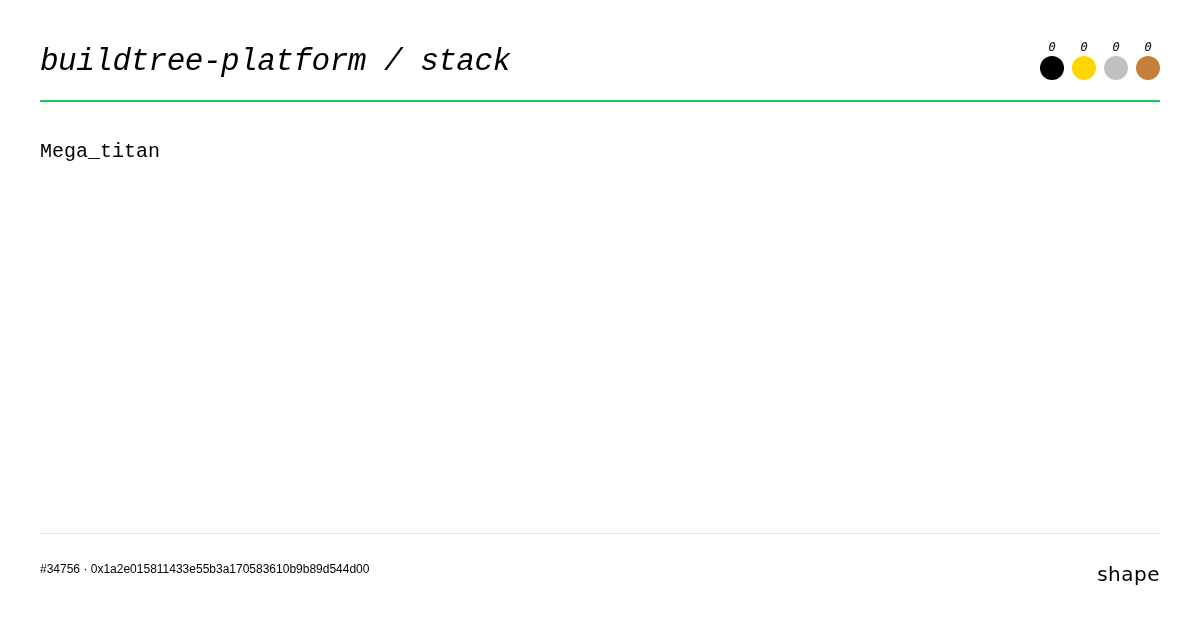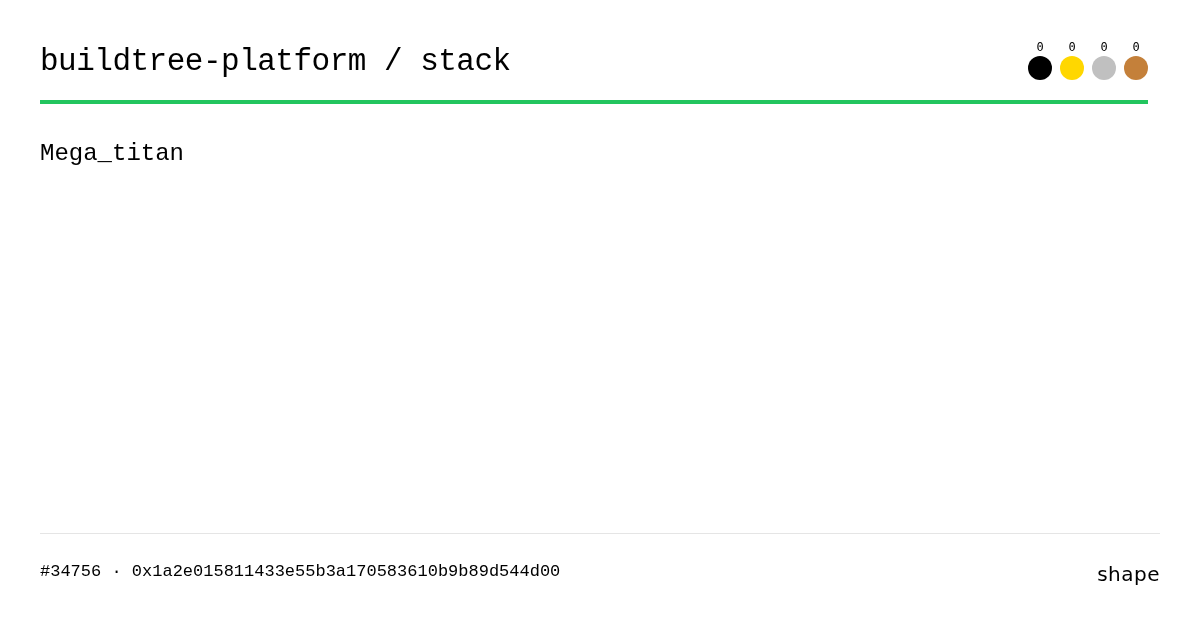--- a/index.html
+++ b/index.html
@@ -2,43 +2,44 @@
 <html><head>
   <meta charset="utf-8">
   <style>
     html, body { margin: 0; padding: 0; }
     body {
       width: 1200px; height: 630px; background: #ffffff; color: #000;
       position: relative; overflow: hidden;
       font-family: "DejaVu Sans Mono", "Liberation Mono", monospace;
     }
     .header {
-      position: absolute; left: 40px; right: 52px; top: 0; height: 100px;
-      border-bottom: 4px solid #22c55e;
+      position: absolute; left: 40px; right: 40px; top: 0; height: 100px;
+      border-bottom: 2px solid #22c55e;
+      font-style: italic;
     }
     .title {
       position: absolute; left: 0; top: 44px;
       font-size: 31px; letter-spacing: -0.5px; white-space: nowrap;
       font-family: "Liberation Mono", "DejaVu Sans Mono", monospace;
     }
     .swatches { position: absolute; right: 0; top: 40px; display: flex; gap: 8px; }
     .swatch { width: 24px; display: flex; flex-direction: column; align-items: center; }
     .swatch .count { font-size: 12px; line-height: 14px; height: 16px; font-family: "DejaVu Sans Mono", monospace; }
     .swatch .dot { width: 24px; height: 24px; border-radius: 50%; }
     .subtitle {
-      position: absolute; left: 40px; top: 140px; font-size: 24px;
+      position: absolute; left: 40px; top: 140px; font-size: 20px;
       font-family: "Liberation Mono", "DejaVu Sans Mono", monospace;
     }
     .footer {
       position: absolute; left: 40px; right: 40px; top: 533px; height: 97px;
       border-top: 1px solid #e5e5e5;
     }
     .meta {
-      position: absolute; left: 0; top: 28px; font-size: 17px; white-space: nowrap;
-      font-family: Liberation Mono, monospace;
+      position: absolute; left: 0; top: 28px; font-size: 12px; white-space: nowrap;
+      font-family: Liberation Sans, sans-serif;
     }
     .brand {
       position: absolute; right: 0; top: 28px; font-size: 20px;
       font-family: "DejaVu Sans", "Liberation Sans", sans-serif; letter-spacing: 0.5px;
     }
   </style>
 </head>
 <body>
 
 <div class="header">

